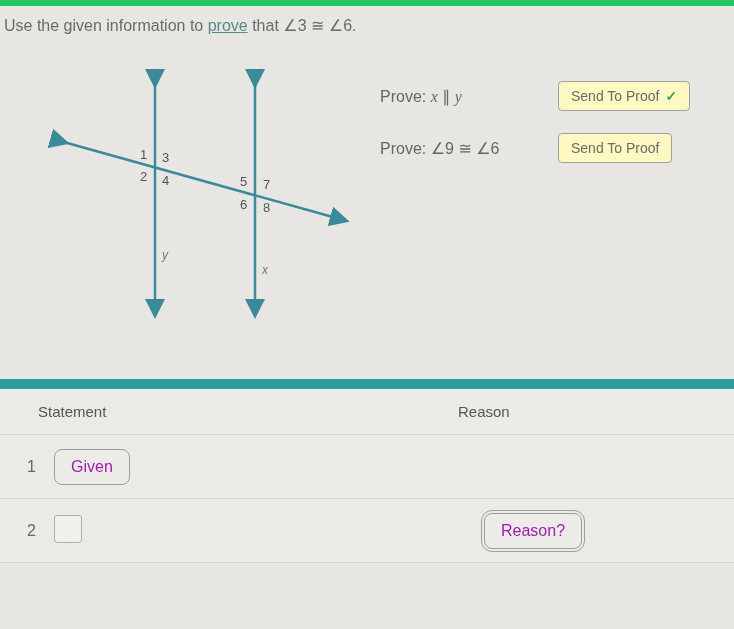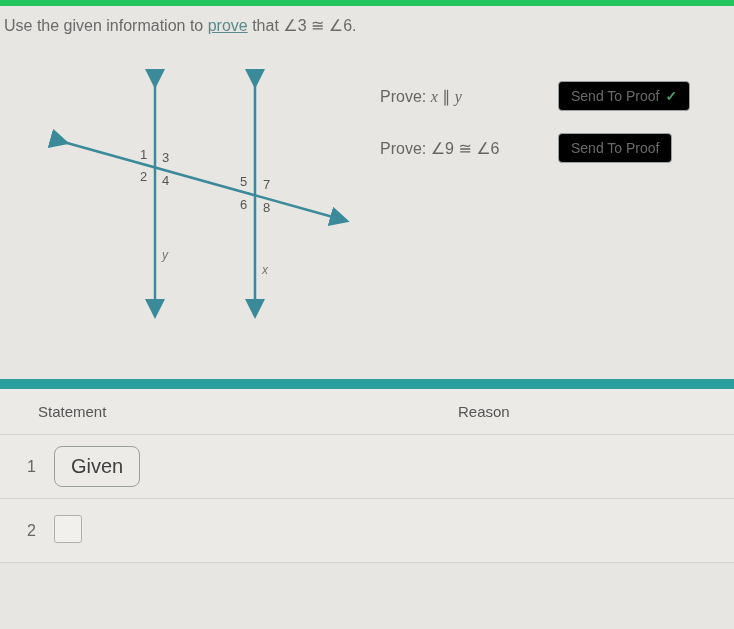--- a/index.html
+++ b/index.html
@@ -24,21 +24,21 @@
       padding: 10px 10px 20px 40px;
       gap: 30px;
     }
     .diagram { width: 310px; height: 270px; flex-shrink: 0; }
     .gp-row { display: flex; align-items: center; gap: 18px; margin: 22px 0; }
     .gp-label { font-size: 16px; color: #666; width: 160px; }
     .gp-label .mvar { font-style: italic; font-family: 'Times New Roman', serif; }
     .btn {
       border: 1.5px solid #9aa0a0;
       border-radius: 4px;
-      background: #000000;
+      background: #fef9c3;
       padding: 6px 12px;
       font-size: 14px;
       color: #6a6a6a;
       cursor: pointer;
       display: inline-flex;
       align-items: center;
       gap: 6px;
       white-space: nowrap;
     }
     .check { color: #4a9a6a; font-weight: bold; }
@@ -67,22 +67,22 @@
     }
     .col-num { width: 44px; text-align: right; padding-right: 8px; font-size: 16px; color: #666; }
     .col-stmt { flex: 1; padding: 10px; font-size: 15px; color: #777; }
     .col-stmt .mvar { font-style: italic; font-family: 'Times New Roman', serif; }
     .col-reason { width: 260px; padding: 10px; }
     .reason-chip {
       display: inline-block;
       border: 1.5px solid #9aa0a0;
       border-radius: 8px;
       padding: 8px 16px;
-      font-size: 20px;
-      color: #404040;
+      font-size: 16px;
+      color: #a21caf;
       background: #ecebe8;
       cursor: pointer;
     }
     .reason-chip.dbl { outline: 1.5px solid #9aa0a0; outline-offset: 2px; }
     .empty-box {
       width: 28px; height: 28px;
       border: 1.5px solid #b0b0b0;
       border-radius: 3px;
       background: #f2f0ed;
       display: inline-block;
@@ -156,14 +156,17 @@
     <div class="col-reason">
       <span class="reason-chip">Given</span>
     </div>
   </div>
 
   <div class="pt-row">
     <div class="col-num">2</div>
     <div class="col-stmt">
       <span class="empty-box"></span>
     </div>
+    <div class="col-reason">
+      <span class="reason-chip dbl">Reason?</span>
+    </div>
   </div>
 </div>
 
 </body></html>

